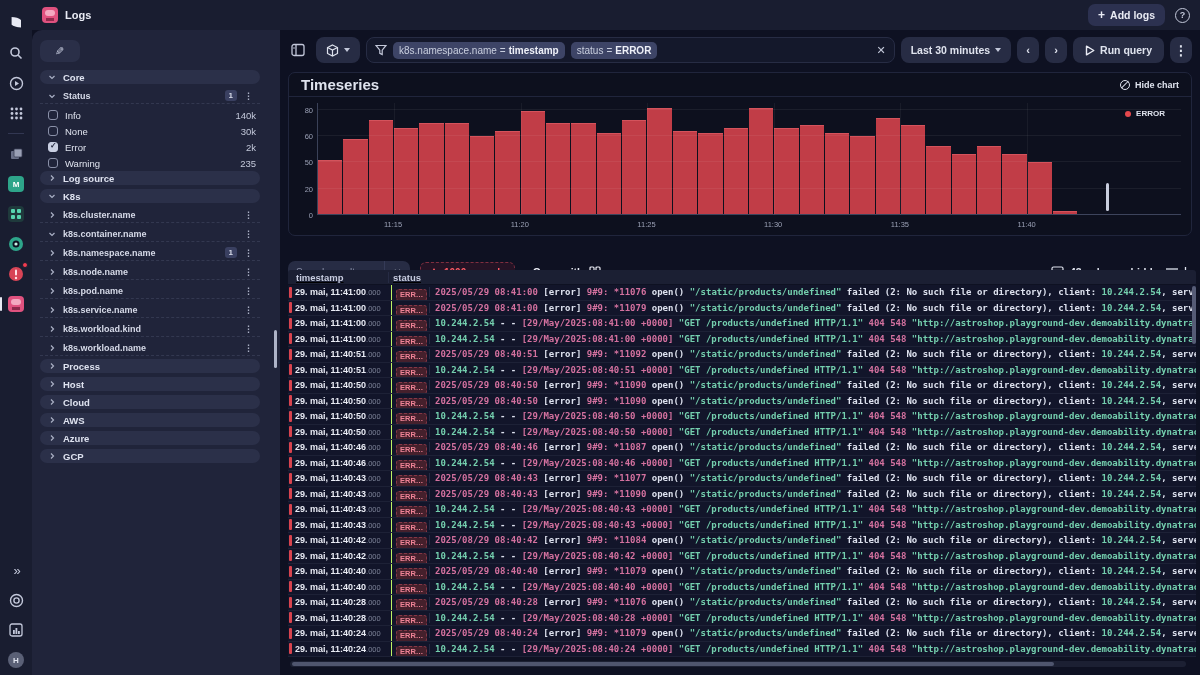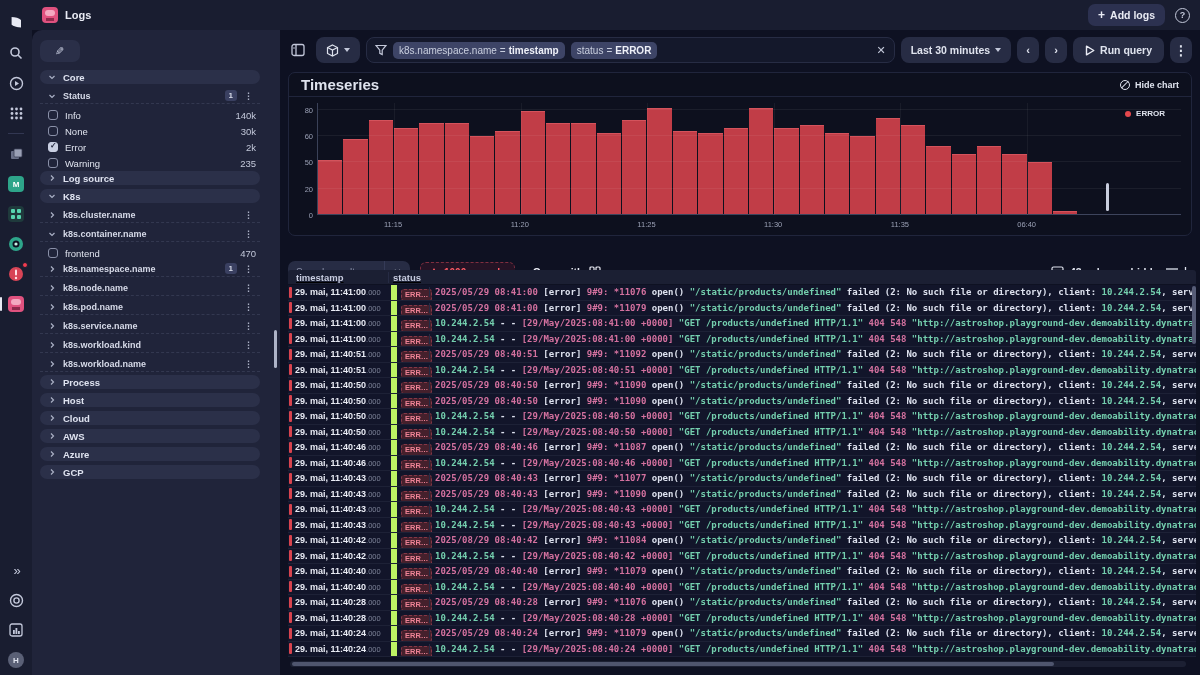--- a/index.html
+++ b/index.html
@@ -114,21 +114,21 @@
   .colhide { display:flex; align-items:center; gap:6px; color:#dfe3ee; font-size:10.5px; font-weight:bold; cursor:pointer; }
 
   
   .logtable { position:absolute; left:8px; right:4px; top:240px; bottom:0;text-decoration:underline; }
   .t-head { height:14px; background:#1b1f33; border-radius:3px 3px 0 0; display:flex; align-items:center; color:#c8cde0; font-size:9.5px; font-weight:bold; }
   .t-rows { position:absolute; left:0; right:0; top:15px; }
   .t-row { height:15.5px; display:flex; align-items:center; border-bottom:1px solid #1d2136; background:#12152a; overflow:hidden; }
   .accent { width:3px; height:11px; background:#d8434e; border-radius:1px; margin:0 3px 0 1px; flex:none; }
   .c-ts { width:96px; flex:none; white-space:nowrap; color:#e9ebf4; font-size:9px; font-weight:bold; }
   .c-ts .ms { color:#7e8499; font-size:7.5px; font-weight:normal; }
-  .c-st { width:38px; flex:none; border-left:6px solid #bef264; padding-left:4px; }
+  .c-st { width:38px; flex:none; border-left:1px solid #bef264; padding-left:4px; }
   .c-ct { flex:1; border-left:1px solid #262b44; padding-left:5px; white-space:nowrap; overflow:hidden; font-family:"DejaVu Sans Mono",monospace; font-size:9px; font-weight:bold; }
   .h-ts { width:100px; padding-left:8px; flex:none; }
   .h-st { width:38px; flex:none; border-left:1px solid #262b44; padding-left:4px; }
   .h-ct { flex:1; border-left:1px solid #262b44; padding-left:5px; }
   .err-badge { display:inline-block; background:#45202c; border:1px dashed rgba(230,90,110,0.4); border-radius:3px; color:#ef8396; font-size:7.5px; font-weight:bold; padding:0 3px; line-height:10px; }
   .seg-p { color:#d4719f; } .seg-w { color:#dde1ee; } .seg-t { color:#74cfae; }
   .hscroll { position:absolute; left:2px; right:10px; bottom:8px; height:6px; background:#1c2033; border-radius:3px; }
   .hscroll-handle { position:absolute; left:2px; top:1px; height:4px; width:85%; background:#4f556e; border-radius:2px; }
   .vscroll-handle { position:absolute; right:0px; top:16px; width:4px; height:58px; background:#565c76; border-radius:2px; }
 
@@ -318,25 +318,20 @@
         <span class="kebab pushed">⋮</span>
       </div>
       <div class="facet-field">
         <span class="chev">
           <svg width="8" height="8" viewBox="0 0 8 8">
             <path d="M1.5 3 L4 5.5 L6.5 3" fill="none" stroke="currentColor" stroke-width="1.2"></path>
           </svg>
         </span>
         <span class="ff-label">k8s.container.name</span>
         <span class="kebab pushed">⋮</span>
-      </div>
-      <div class="facet-check">
-        <span class="cb"></span>
-        <span class="fc-label">frontend</span>
-        <span class="fc-count">470</span>
       </div>
       <div class="facet-field">
         <span class="chev col">
           <svg width="8" height="8" viewBox="0 0 8 8">
             <path d="M1.5 3 L4 5.5 L6.5 3" fill="none" stroke="currentColor" stroke-width="1.2"></path>
           </svg>
         </span>
         <span class="ff-label">k8s.namespace.name</span>
         <span class="badge-n">1</span>
         <span class="kebab">⋮</span>
@@ -546,21 +541,21 @@
           <div class="vgrid" style="left: 52.8%;"></div>
           <div class="vgrid" style="left: 67.4667%;"></div>
           <div class="vgrid" style="left: 82.1333%;"></div>
         </div>
       <div class="xlabels" id="xlabels">
           <div class="xlab" style="left: 8.8%;">11:15</div>
           <div class="xlab" style="left: 23.4667%;">11:20</div>
           <div class="xlab" style="left: 38.1333%;">11:25</div>
           <div class="xlab" style="left: 52.8%;">11:30</div>
           <div class="xlab" style="left: 67.4667%;">11:35</div>
-          <div class="xlab" style="left: 82.1333%;">06:40</div>
+          <div class="xlab" style="left: 82.1333%;">11:40</div>
         </div>
     </div>
     <div class="legend">
       <span class="legend-dot"></span>
       <span class="legend-lab">ERROR</span>
     </div>
     <div class="chart-handle"></div>
   </div>
 
   <div class="res-toolbar">

